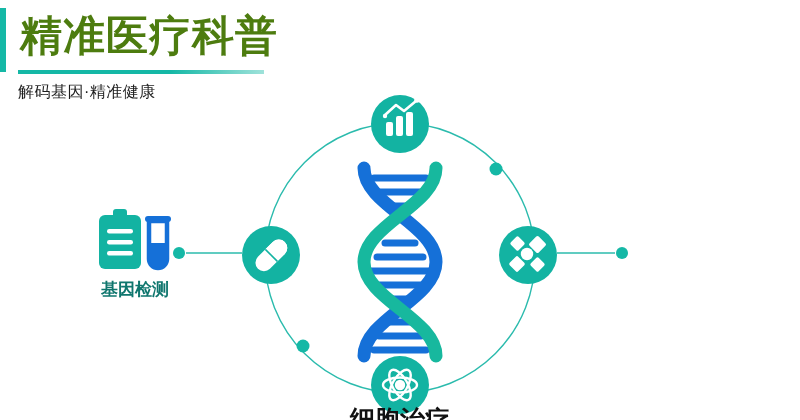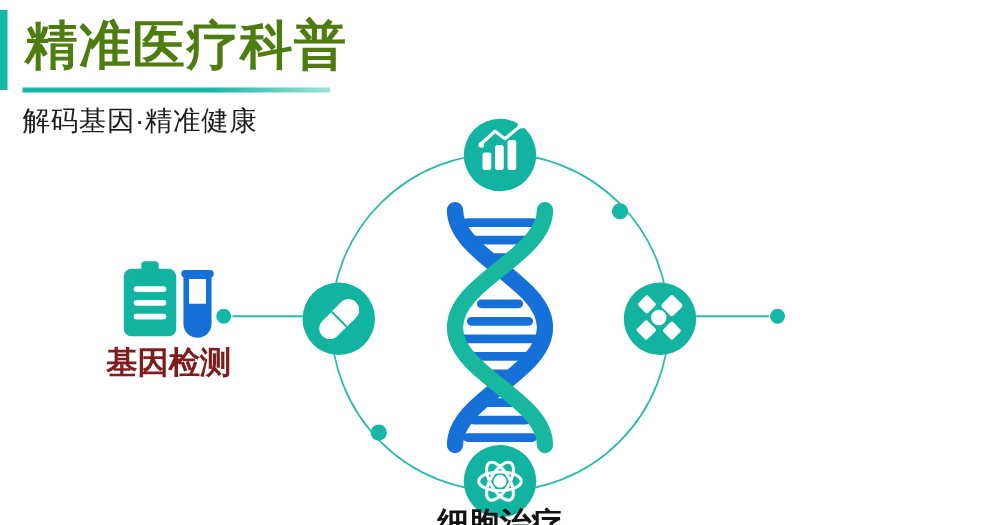--- a/index.html
+++ b/index.html
@@ -56,21 +56,21 @@
     left: 18px;
     top: 70px;
     width: 246px;
     height: 4px;
     background: linear-gradient(to right, #15B8A6 0%, #15B8A6 62%, #9FE2DA 100%);
   }
   .subtitle {
     position: absolute;
     left: 18px;
     top: 82px;
-    font-size: 22px;
+    font-size: 16px;
     font-weight: normal;
     color: #1d1d1d;
     letter-spacing: 0.5px;
     white-space: nowrap;
   }
 
   
   .diagram {
     position: absolute;
     left: 0;
@@ -81,23 +81,23 @@
   .diagram svg {
     display: block;
   }
 
   
   .side-item {
     position: absolute;
     text-align: center;
   }
   .side-item .side-label {
-    font-size: 25px;
+    font-size: 17px;
     font-weight: bold;
-    color: #7f1d1d;
+    color: #0f766e;
     white-space: nowrap;
     line-height: 30px;
   }
   #item-left {
     left: 45px;
     top: 205px;
     width: 180px;
   }
   #item-right {
     left: 580px;

